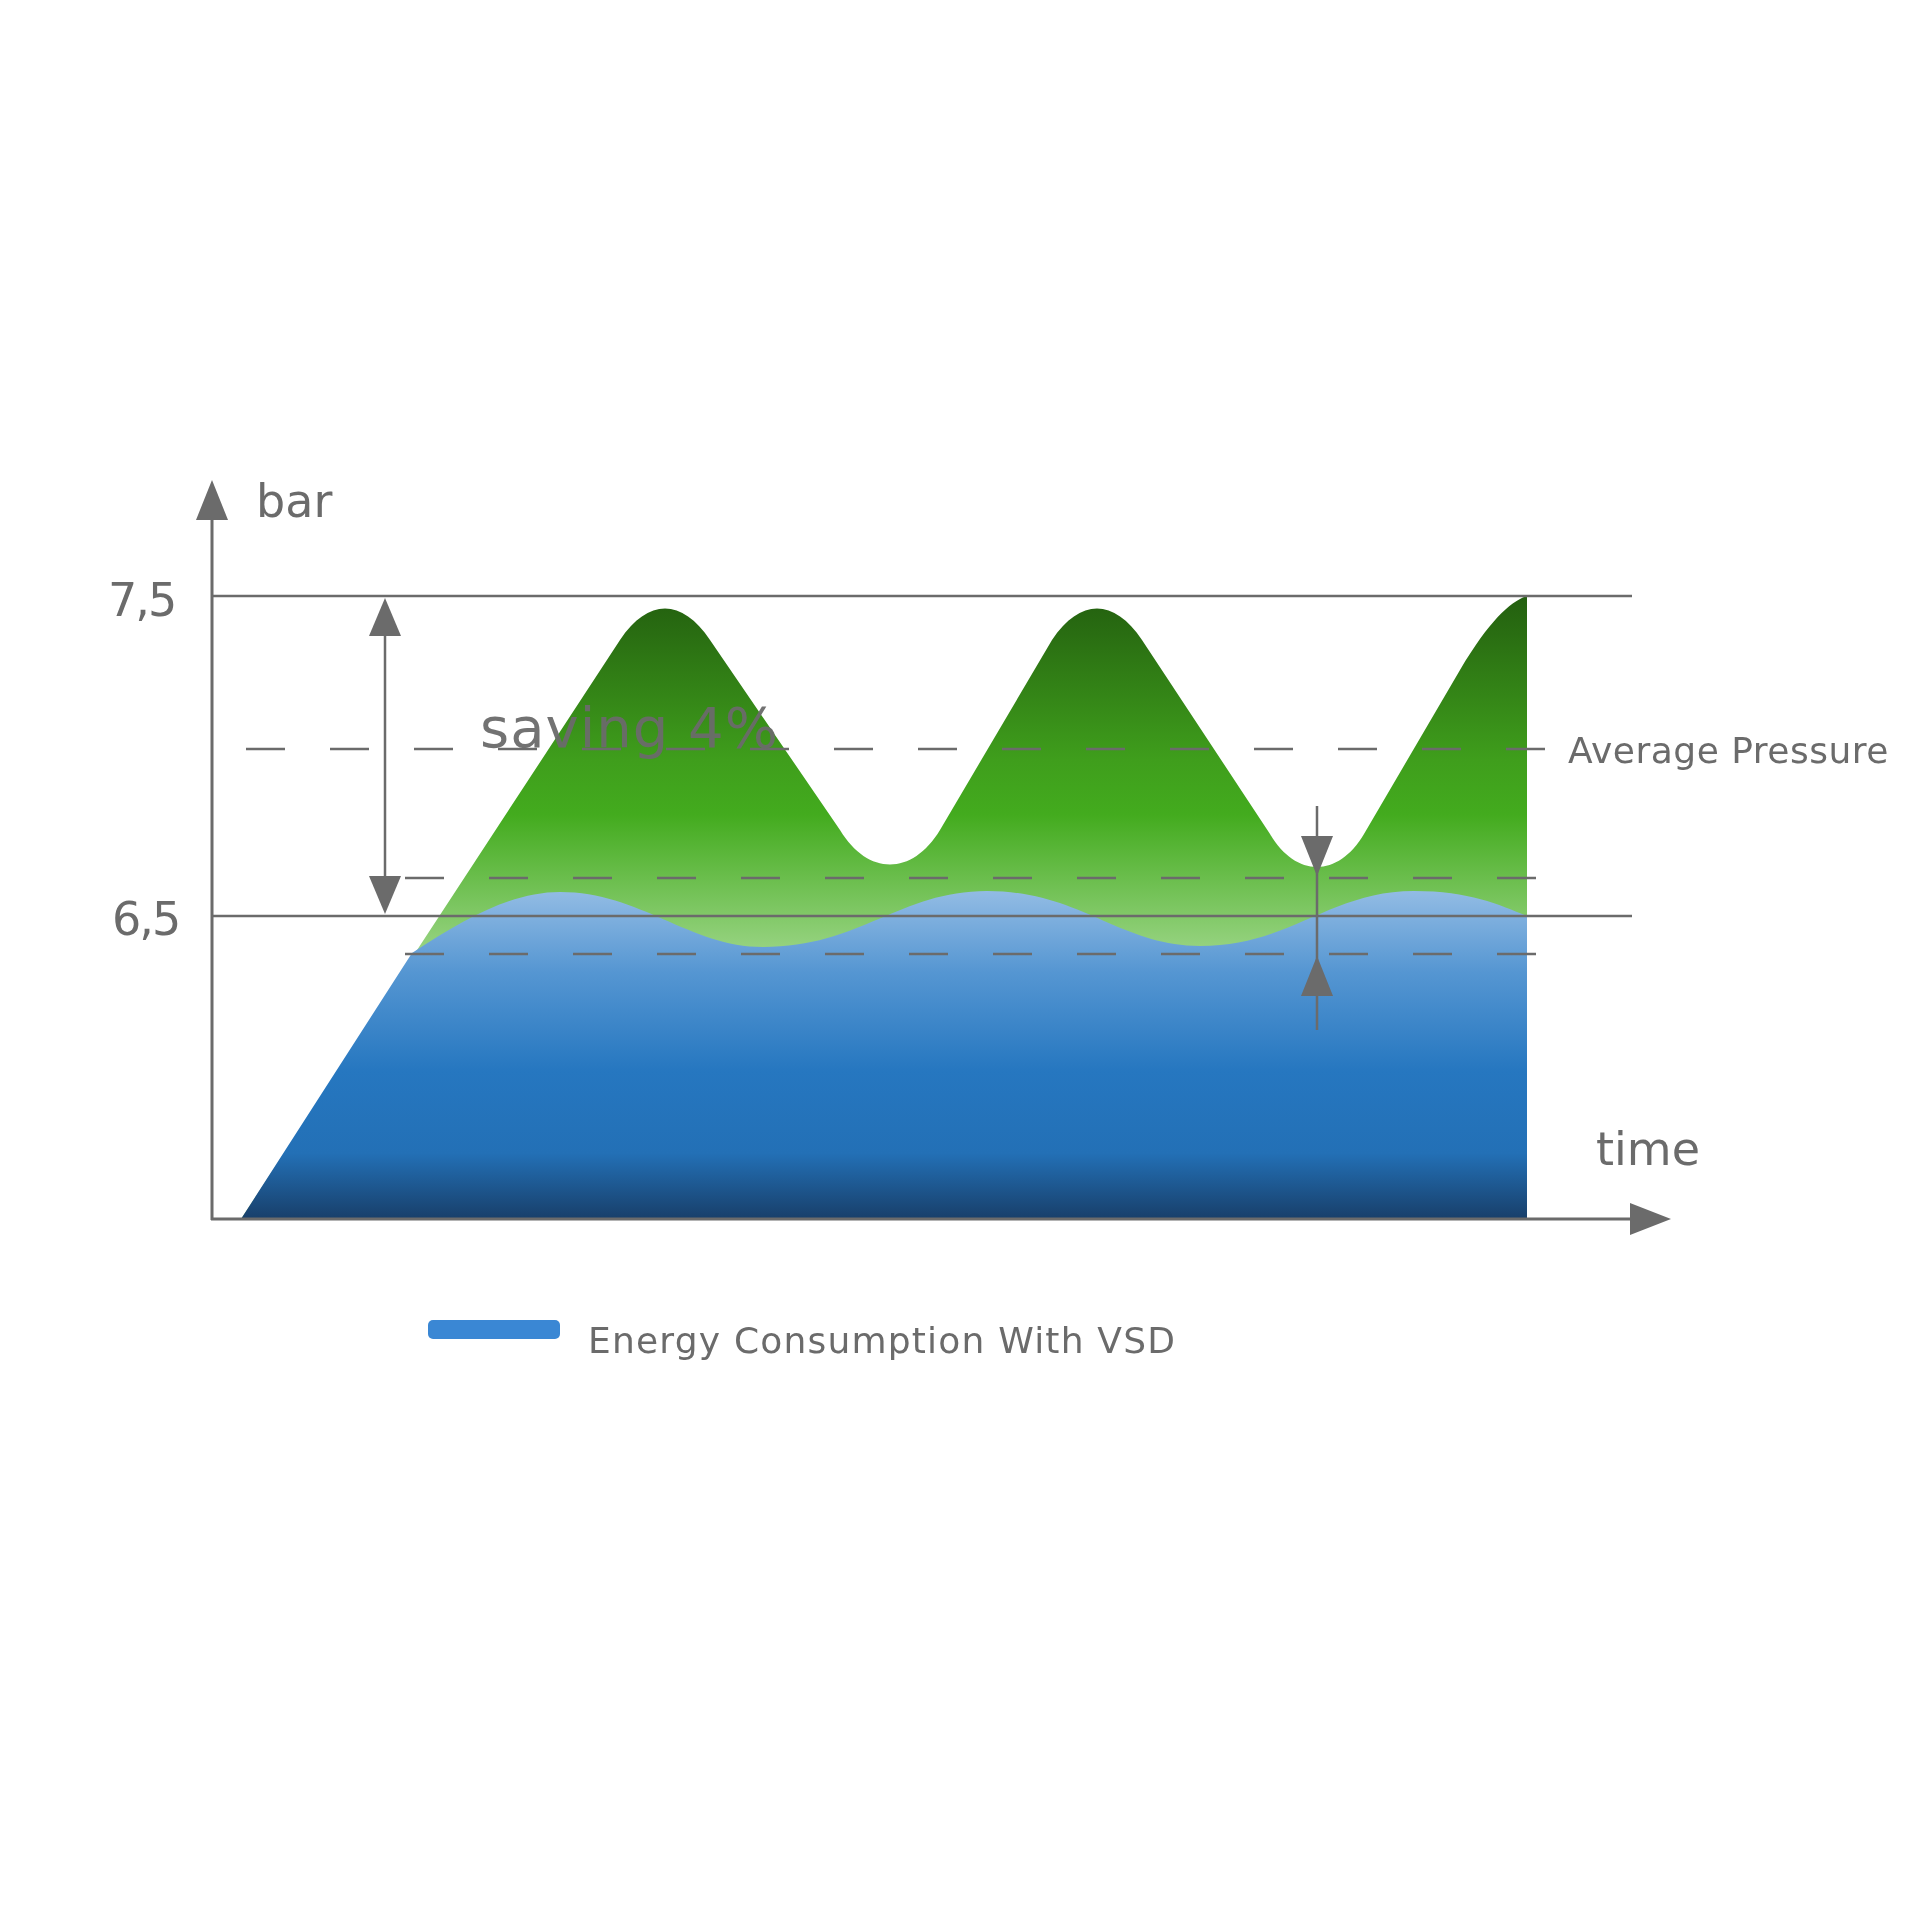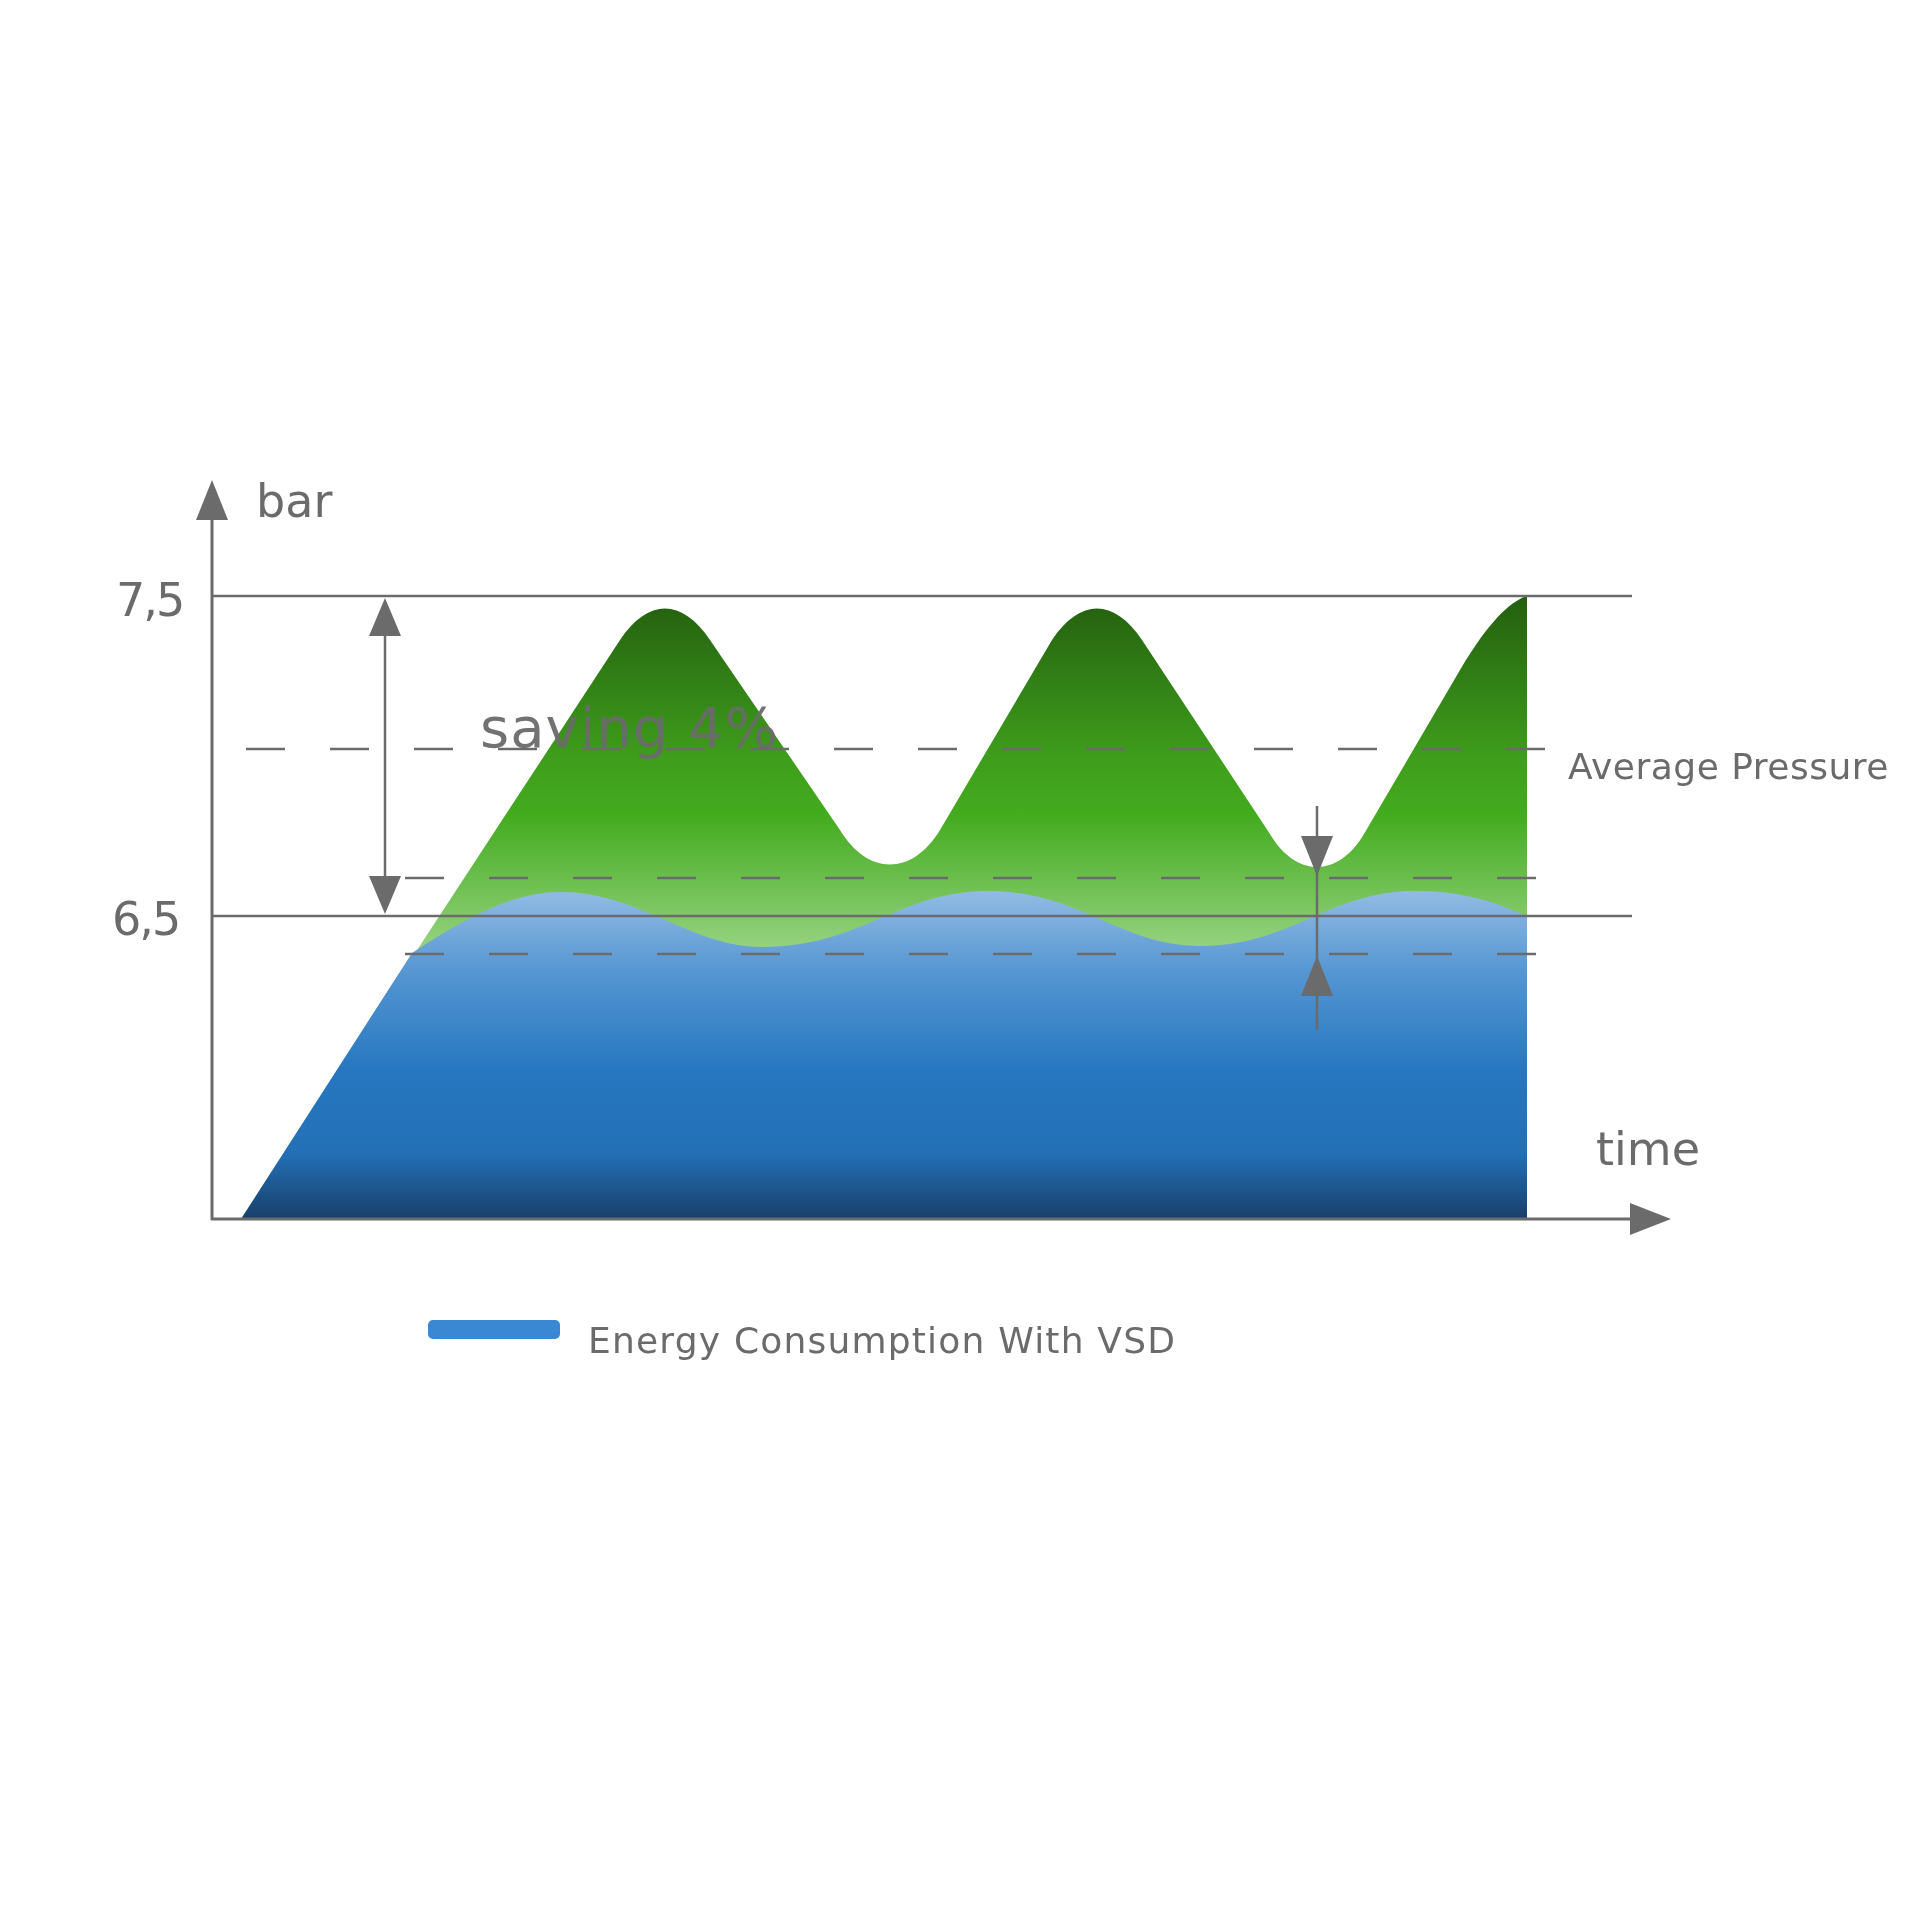--- a/index.html
+++ b/index.html
@@ -74,23 +74,23 @@
   <polygon points="385,598 369,636 401,636" fill="#6b6b6b"></polygon>
   <polygon points="385,914 369,876 401,876" fill="#6b6b6b"></polygon>
 
   <line x1="1317" y1="806" x2="1317" y2="1030" stroke="#6b6b6b" stroke-width="2.5"></line>
   <polygon points="1317,876 1301,836 1333,836" fill="#6b6b6b"></polygon>
   <polygon points="1317,956 1301,996 1333,996" fill="#6b6b6b"></polygon>
 </svg>
 
 <div class="axis-label" style="left:256px; top:478px;">bar</div>
 <div class="axis-label" style="left:1596px; top:1126px;">time</div>
-<div class="tick-label" style="left:116px; top:577px;">7,5</div>
+<div class="tick-label" style="left:108px; top:577px;">7,5</div>
 <div class="tick-label" style="left:112px; top:896px;">6,5</div>
-<div class="ref-label" style="left:1568px; top:733px;margin-top:16px;">Average Pressure</div>
+<div class="ref-label" style="left:1568px; top:733px;">Average Pressure</div>
 <div class="saving-label" style="left:480px; top:700px;">saving 4%</div>
 
 <div class="legend">
   <div class="legend-item">
     <div class="legend-swatch" style="background:#3a87d4;"></div>
     <div class="legend-text">Energy Consumption With VSD</div>
   </div>
 </div>
 
 </body></html>

